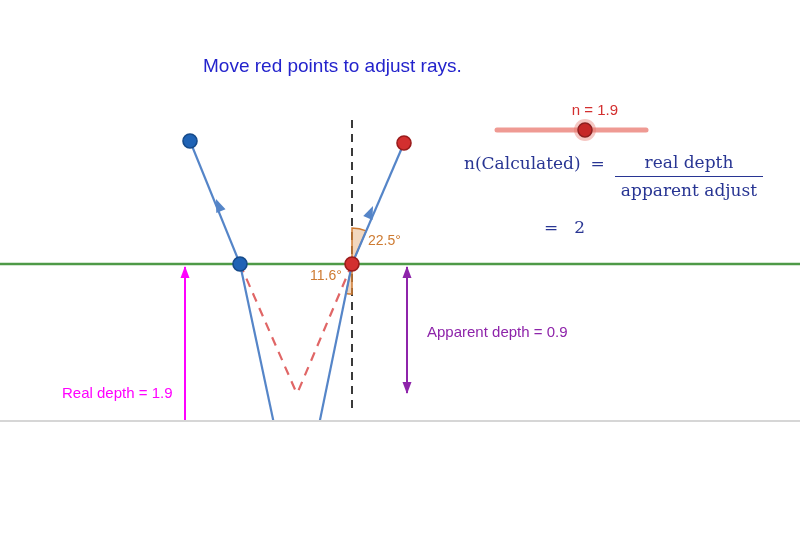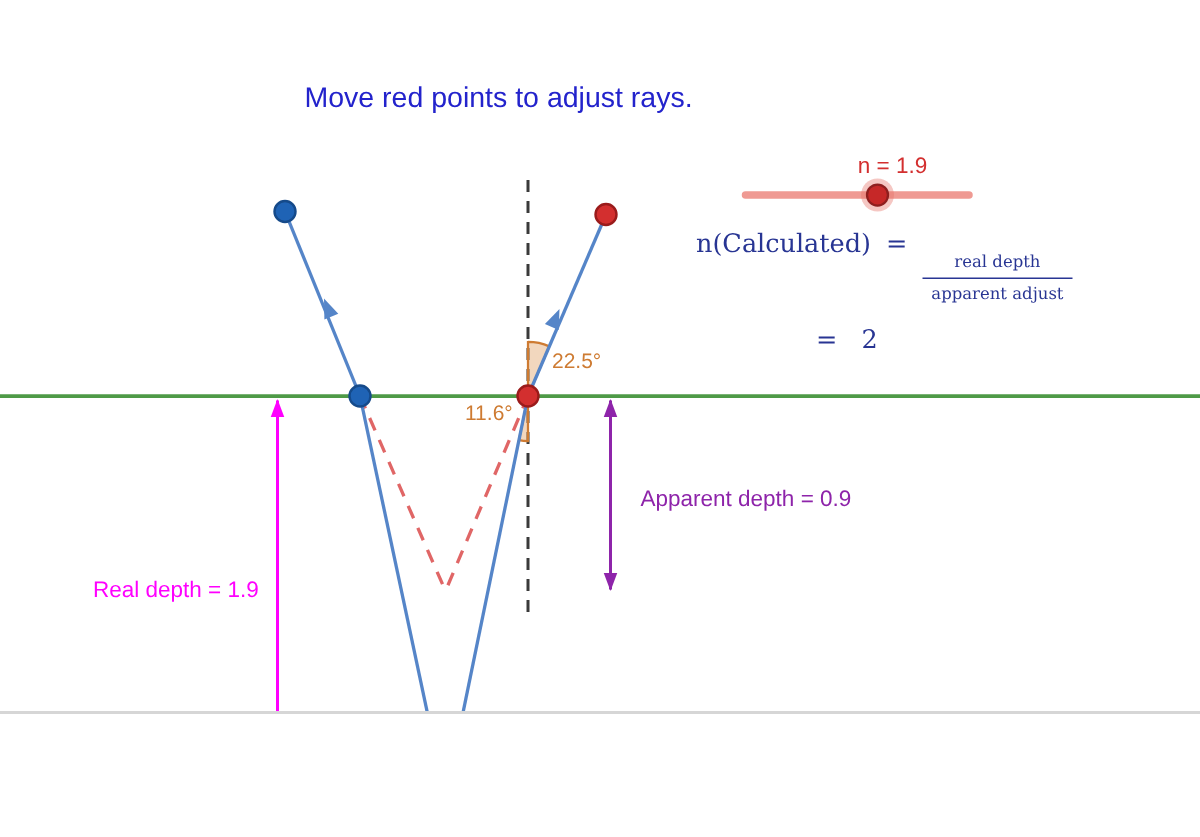--- a/index.html
+++ b/index.html
@@ -1,30 +1,30 @@
 <!DOCTYPE html>
 <html><head>
 <meta charset="utf-8">
 <style>
   html,body { margin:0; padding:0; background:#fff; }
   .app {
-    position:relative; width:800px; height:476px; background:#ffffff;
+    position:relative; width:800px; height:422px; background:#ffffff;
     font-family:"Liberation Sans", sans-serif; overflow:hidden; box-sizing:border-box;
     border-bottom:2px solid #d6d6d6;
   }
   .title {
     position:absolute; left:203px; top:55px; font-size:19px; color:#2323cc;
   }
   svg.canvas { position:absolute; left:0; top:0; }
   .formula {
     position:absolute; left:464px; top:153px; color:#283593;
     font-family:"DejaVu Serif", serif; font-size:17px;
     display:flex; align-items:flex-start; gap:10px;
   }
-  .frac { display:inline-block; text-align:center; font-size:11px; line-height:1.1;margin-top:16px; }
+  .frac { display:inline-block; text-align:center; font-size:17px; line-height:1.1; }
   .frac .num { padding:0 6px 4px; border-bottom:1.4px solid #283593; }
   .frac .den { padding:4px 6px 0; }
   .formula-result {
     position:absolute; left:544px; top:217px; color:#283593;
     font-family:"DejaVu Serif", serif; font-size:17px; display:flex; gap:16px;
   }
   text { font-family:"Liberation Sans", sans-serif; }
   .lbl-magenta { fill:#ff00ff; font-size:15px; }
   .lbl-purple  { fill:#8e24aa; font-size:15px; }
   .lbl-angle   { fill:#ce7b32; font-size:14px; }

